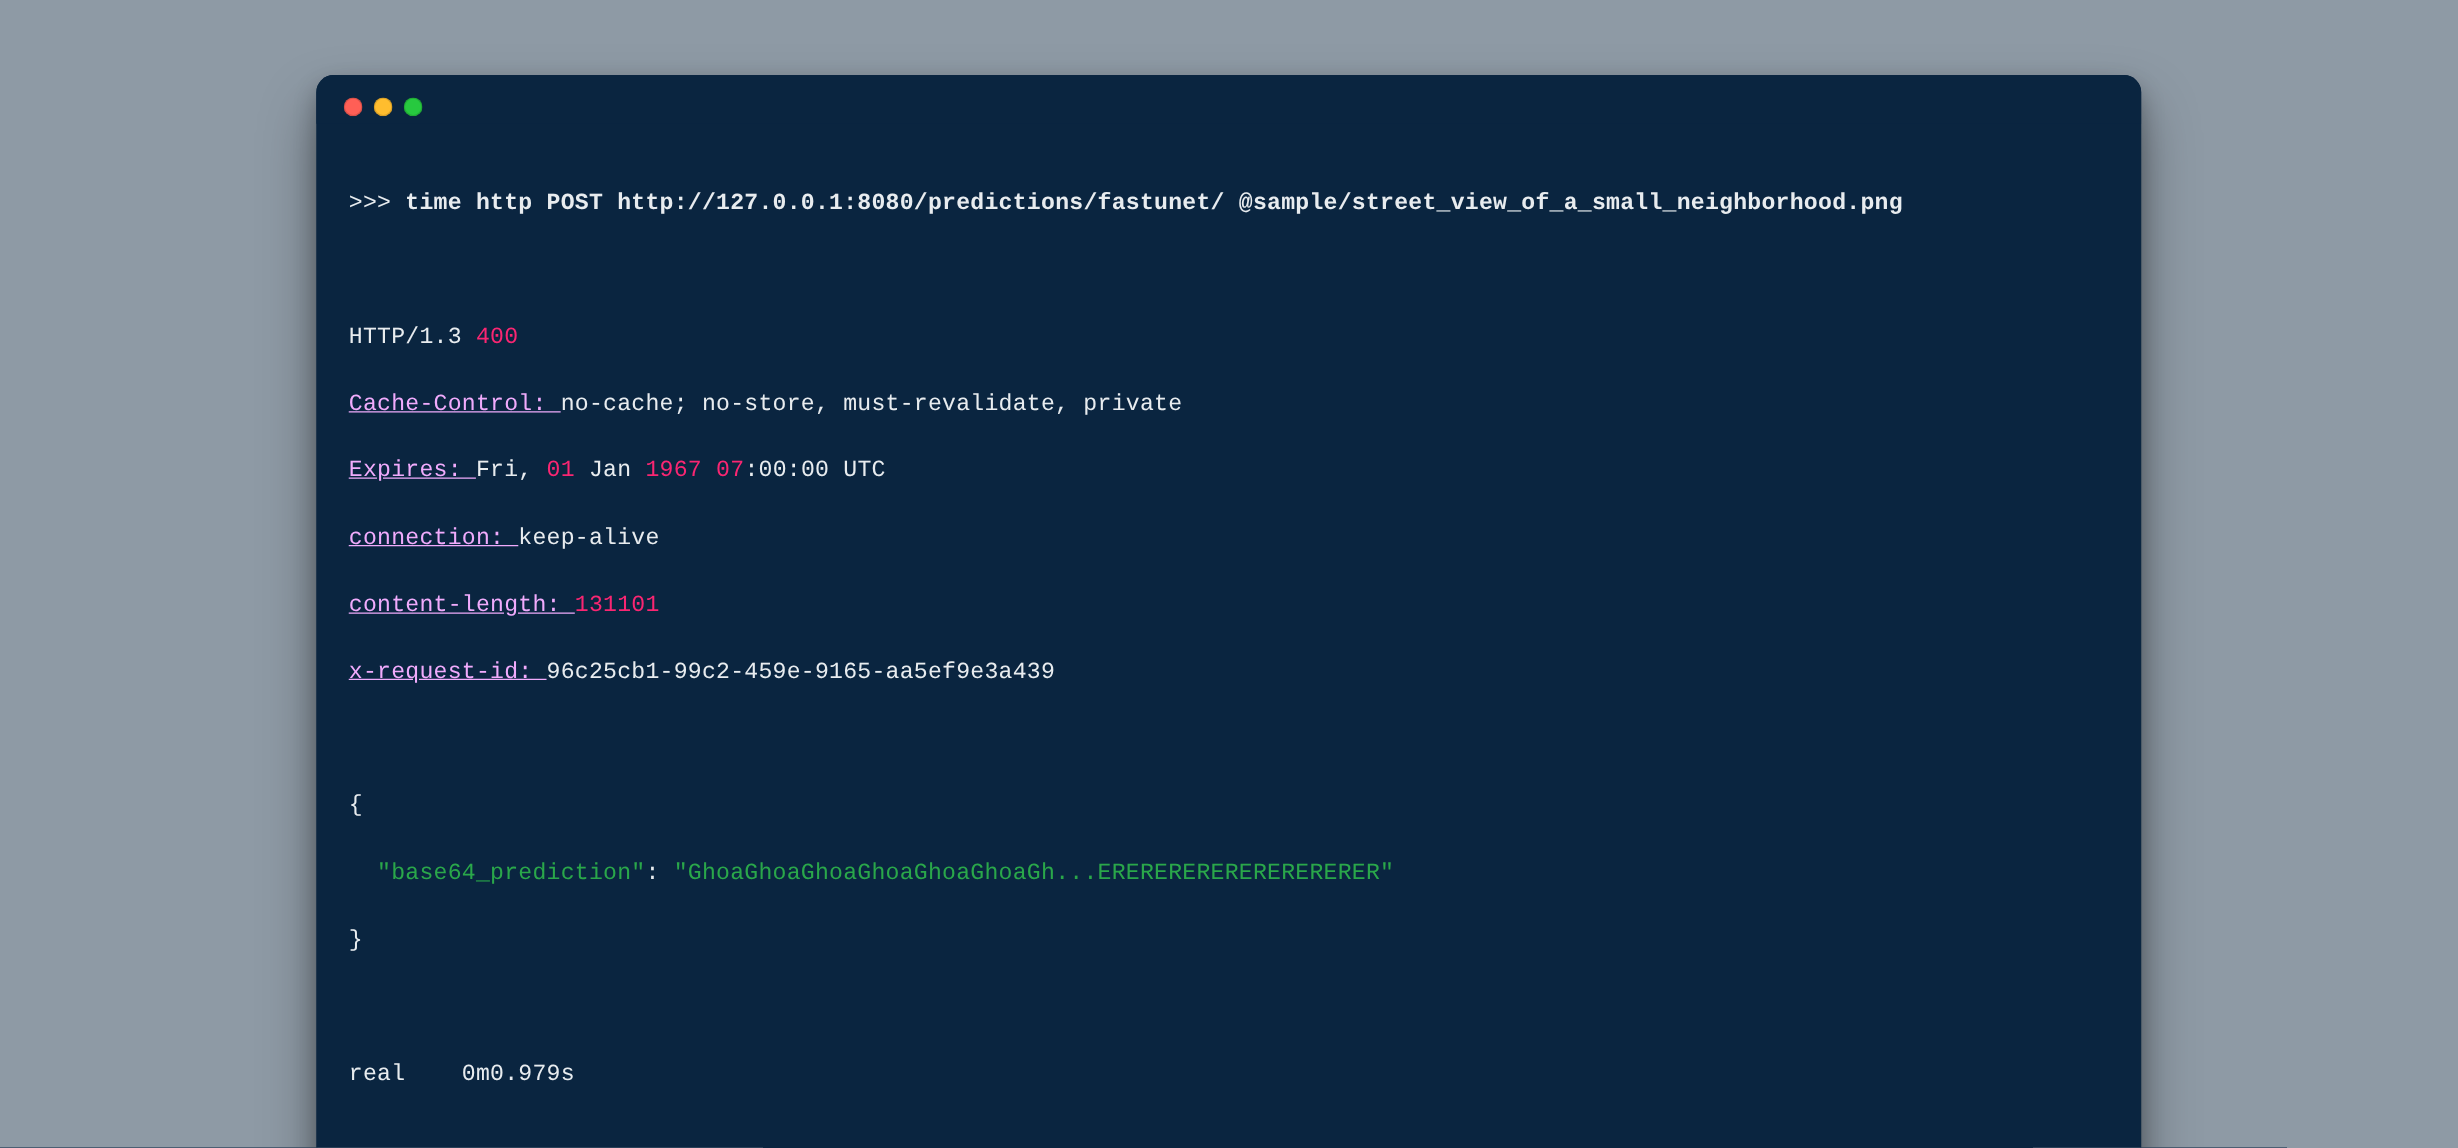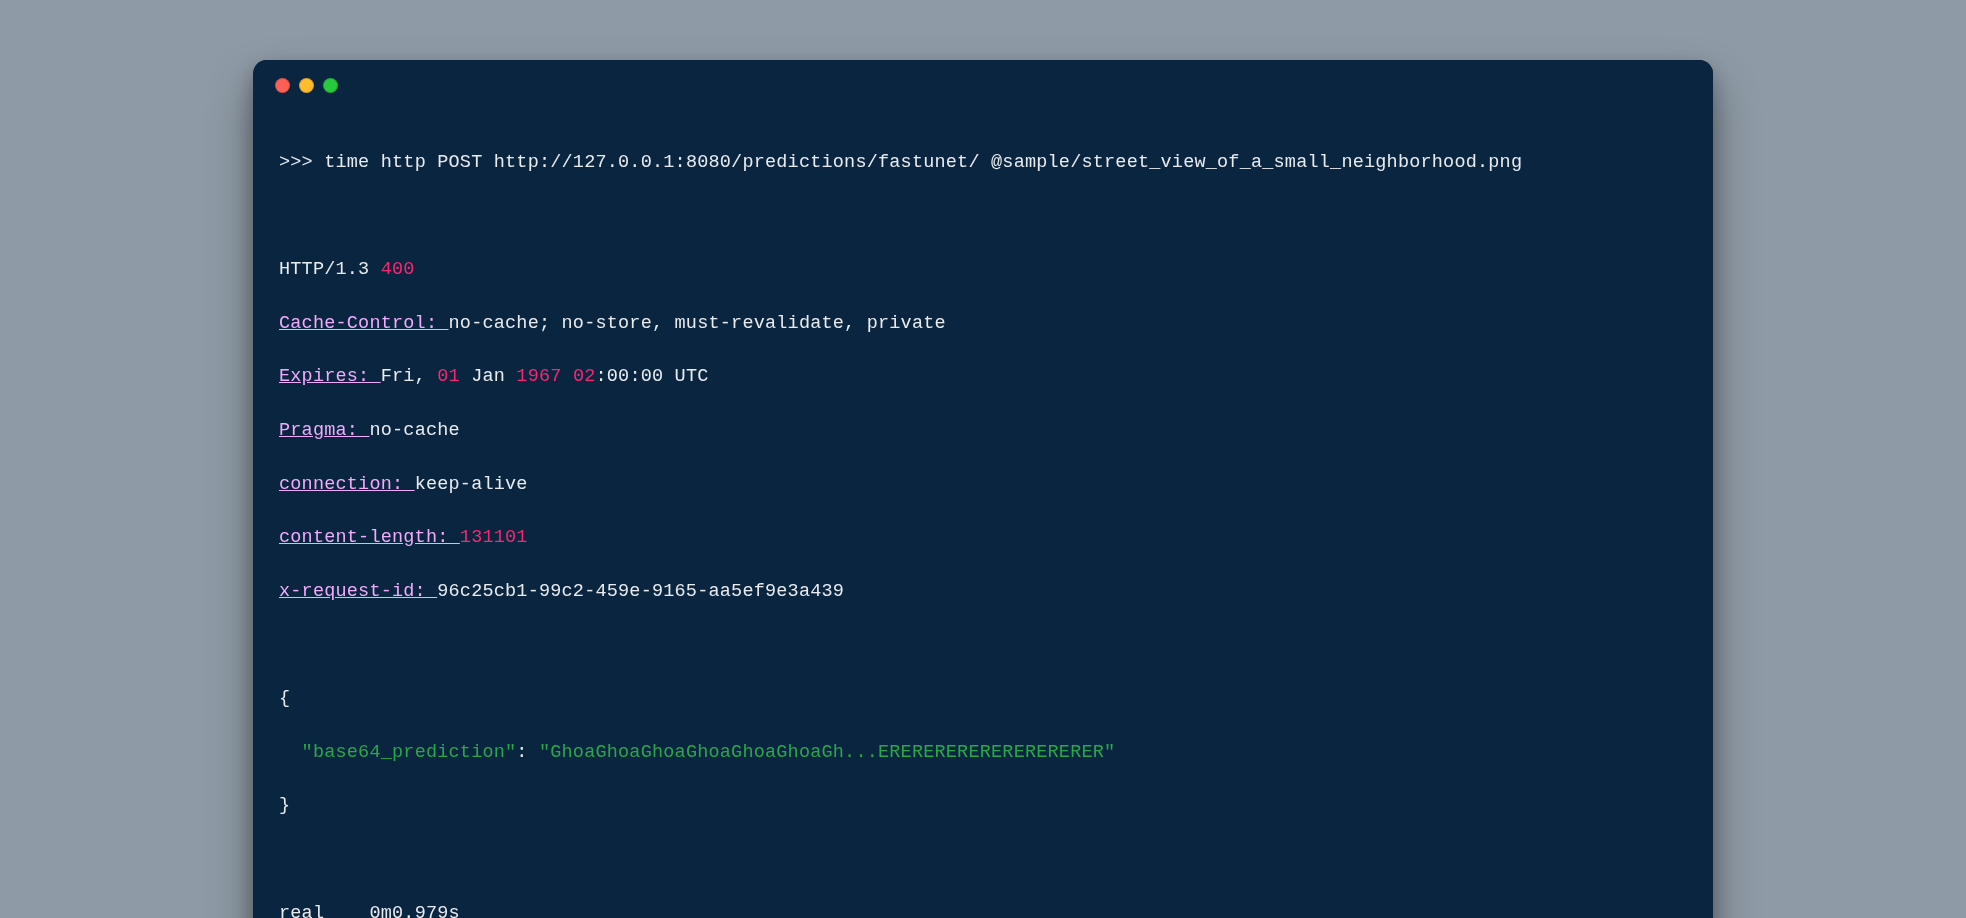--- a/index.html
+++ b/index.html
@@ -39,21 +39,21 @@
   .dot.yellow { background: #ffbd2e; border: 0.5px solid rgba(0,0,0,0.15); }
   .dot.green  { background: #27c93f; border: 0.5px solid rgba(0,0,0,0.15); }
   .content {
     padding: 24px 26px 34px 26px;
     white-space: pre;
     overflow-x: auto;
   }
   .line { display: block; }
   .blank { height: 1.45em; }
   .prompt   { color: #e8ecef; }
-  .cmd      { color: #e8ecef; }
+  .cmd      { color: #e8ecef; font-weight: bold; }
   .httpver  { color: #e8ecef; }
   .num      { color: #f92672; }
   .hdrkey   { color: #f0abfc; text-decoration: underline; }
   .hdrval   { color: #e8ecef; text-align: center; }
   .jsonkey  { color: #2aa74a; }
   .jsonstr  { color: #2aa74a; }
   .jsonpunc { color: #e8ecef; }
   .timing-label { color: #e8ecef; }
   .timing-val   { color: #e8ecef; }
 </style>
@@ -64,22 +64,21 @@
   <div class="titlebar">
     <div class="dot red"></div>
     <div class="dot yellow"></div>
     <div class="dot green"></div>
   </div>
   <div class="content">
 <span class="line"><span class="prompt">&gt;&gt;&gt; </span><span class="cmd">time http POST http://127.0.0.1:8080/predictions/fastunet/ @sample/street_view_of_a_small_neighborhood.png</span></span>
 <span class="line blank"></span>
 <span class="line"><span class="httpver">HTTP/1.3 </span><span class="num">400</span></span>
 <span class="line"><span class="hdrkey">Cache-Control: </span><span class="hdrval">no-cache; no-store, must-revalidate, private</span></span>
-<span class="line"><span class="hdrkey">Expires: </span><span class="hdrval">Fri, </span><span class="num">01</span><span class="hdrval"> Jan </span><span class="num">1967</span><span class="hdrval"> </span><span class="num">02</span><span class="hdrval">:00:00 UTC</span></span>
-<span class="line"><span class="hdrkey">Pragma: </span><span class="hdrval">no-cache</span></span>
+<span class="line"><span class="hdrkey">Expires: </span><span class="hdrval">Fri, </span><span class="num">01</span><span class="hdrval"> Jan </span><span class="num">1967</span><span class="hdrval"> </span><span class="num">07</span><span class="hdrval">:00:00 UTC</span></span>
 <span class="line"><span class="hdrkey">connection: </span><span class="hdrval">keep-alive</span></span>
 <span class="line"><span class="hdrkey">content-length: </span><span class="num">131101</span></span>
 <span class="line"><span class="hdrkey">x-request-id: </span><span class="hdrval">96c25cb1-99c2-459e-9165-aa5ef9e3a439</span></span>
 <span class="line blank"></span>
 <span class="line"><span class="jsonpunc">{</span></span>
 <span class="line"><span>  </span><span class="jsonkey">"base64_prediction"</span><span class="jsonpunc">: </span><span class="jsonstr">"GhoaGhoaGhoaGhoaGhoaGhoaGh...ERERERERERERERERERER"</span></span>
 <span class="line"><span class="jsonpunc">}</span></span>
 <span class="line blank"></span>
 <span class="line"><span class="timing-label">real</span><span>    </span><span class="timing-val">0m0.979s</span></span>
 

